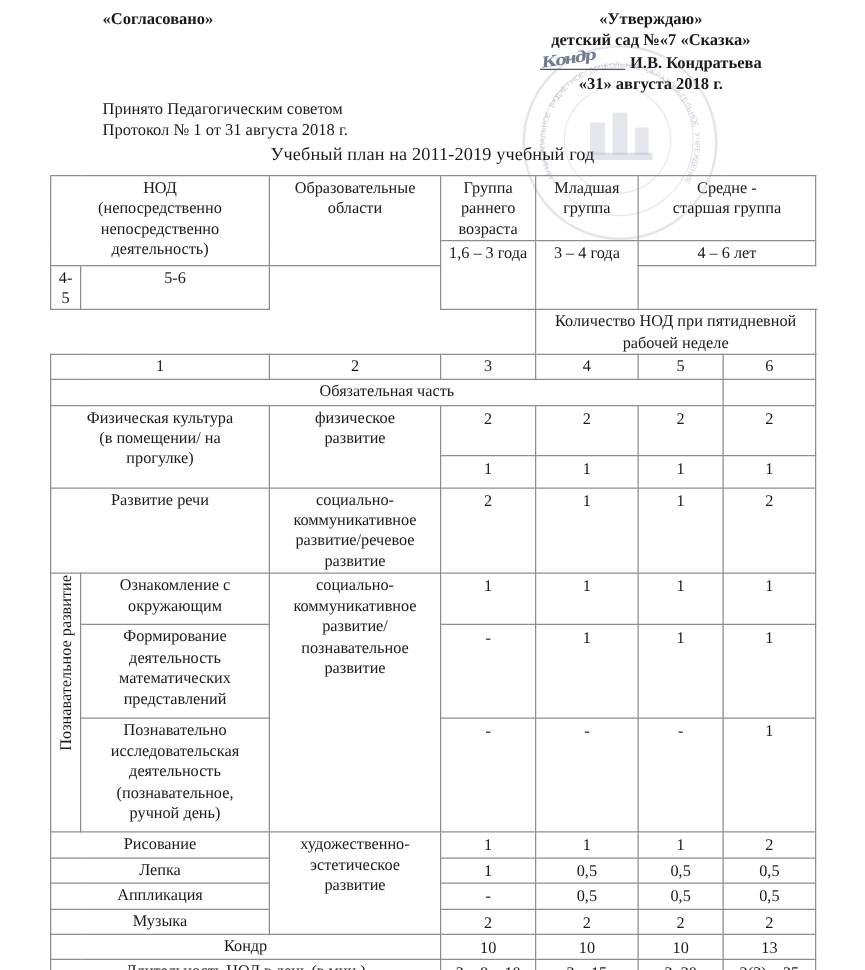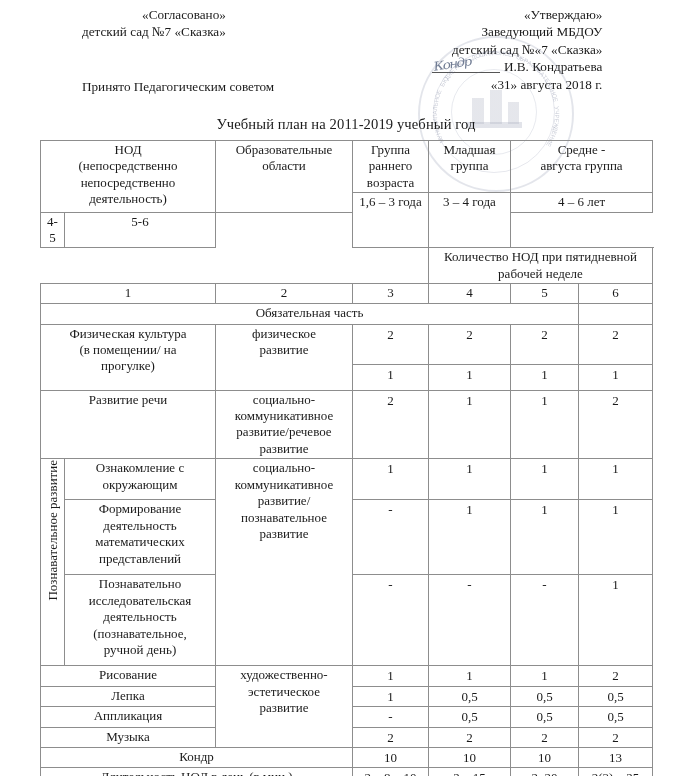--- a/index.html
+++ b/index.html
@@ -27,21 +27,21 @@
   .hdr-col {
     position: absolute;
     font-size: 13.2px;
     line-height: 17.4px;
     white-space: nowrap;
   }
   .hdr-left  { left: 82px;  top: 6px;  text-align: left; }
   .hdr-left2 { left: 82px;  top: 78px; text-align: left; }
   .hdr-right { left: 432px; top: 6px;  text-align: left; }
 
-  .hdr-center { text-align: right; }
+  .hdr-center { text-align: center; font-weight: bold; }
   .hdr-line { display: block; }
 
   .sig-line {
     display: inline-block;
     width: 68px;
     border-bottom: 1px solid #555;
     height: 13px;
     vertical-align: -2px;
     position: relative;
     margin-right: 4px;
@@ -164,30 +164,29 @@
 
   
 </style>
 </head>
 <body>
 
 <div class="header">
 
   <div class="hdr-col hdr-left">
     <span class="hdr-line hdr-center">«Согласовано»</span>
-    <span class="hdr-line">детский сад №7 «Сказка»</span>
   </div>
 
   <div class="hdr-col hdr-left2">
     <span class="hdr-line">Принято Педагогическим советом</span>
+    <span class="hdr-line">Протокол № 1      от 31 августа 2018 г.</span>
   </div>
 
   <div class="hdr-col hdr-right">
     <span class="hdr-line hdr-center">«Утверждаю»</span>
-    <span class="hdr-line hdr-center">Заведующий МБДОУ</span>
     <span class="hdr-line hdr-center">детский сад №«7 «Сказка»</span>
     <span class="hdr-line hdr-center">
       <span class="sig-line">
         <span class="sig-scribble">Кондр</span>
       </span><span>И.В. Кондратьева</span>
     </span>
     <span class="hdr-line hdr-center">«31» августа 2018 г.</span>
   </div>
 
   <div class="seal">
@@ -287,21 +286,21 @@
         <span class="hdr-line">Группа</span>
         <span class="hdr-line">раннего</span>
         <span class="hdr-line">возраста</span>
       </td>
       <td rowspan="2" class="vtop pad-t">
         <span class="hdr-line">Младшая</span>
         <span class="hdr-line">группа</span>
       </td>
       <td colspan="2" rowspan="2" class="vtop pad-t">
         <span class="hdr-line">Средне -</span>
-        <span class="hdr-line">августа группа</span>
+        <span class="hdr-line">старшая группа</span>
       </td>
     </tr>
     <tr></tr>
 
     <tr>
       <td rowspan="2" class="vtop">1,6 – 3 года</td>
       <td rowspan="2" class="vtop">3 – 4 года</td>
       <td colspan="2" class="vtop">4 – 6 лет</td>
     </tr>
     <tr>

